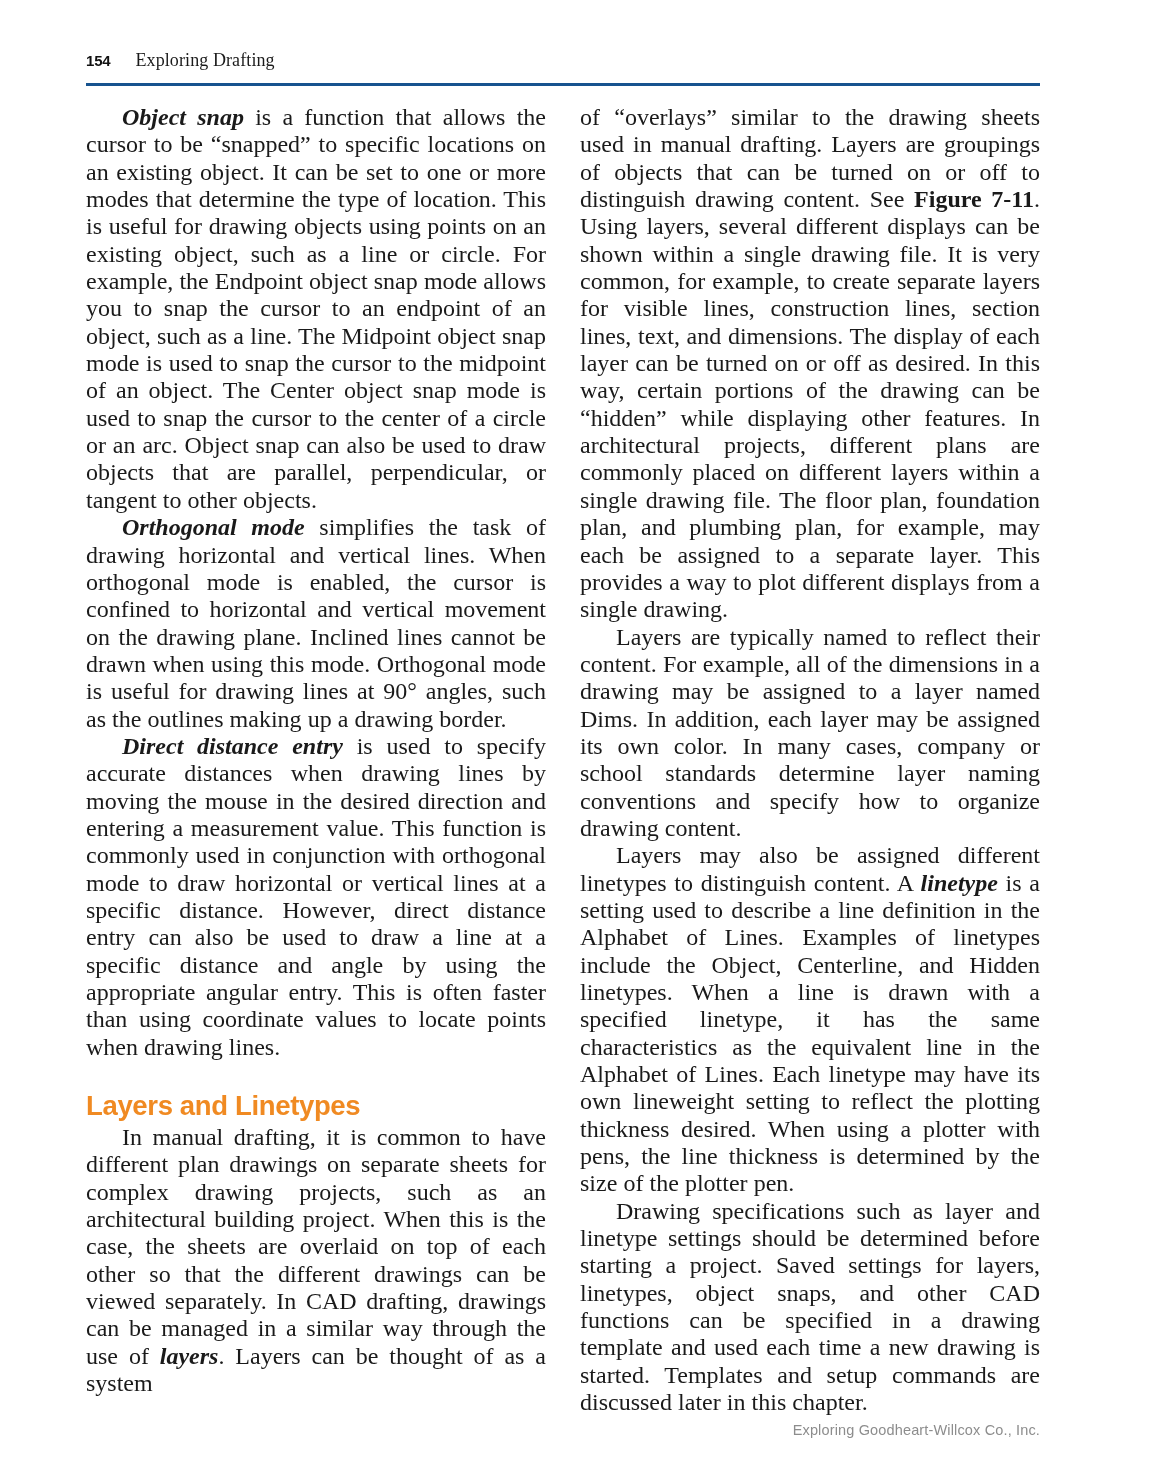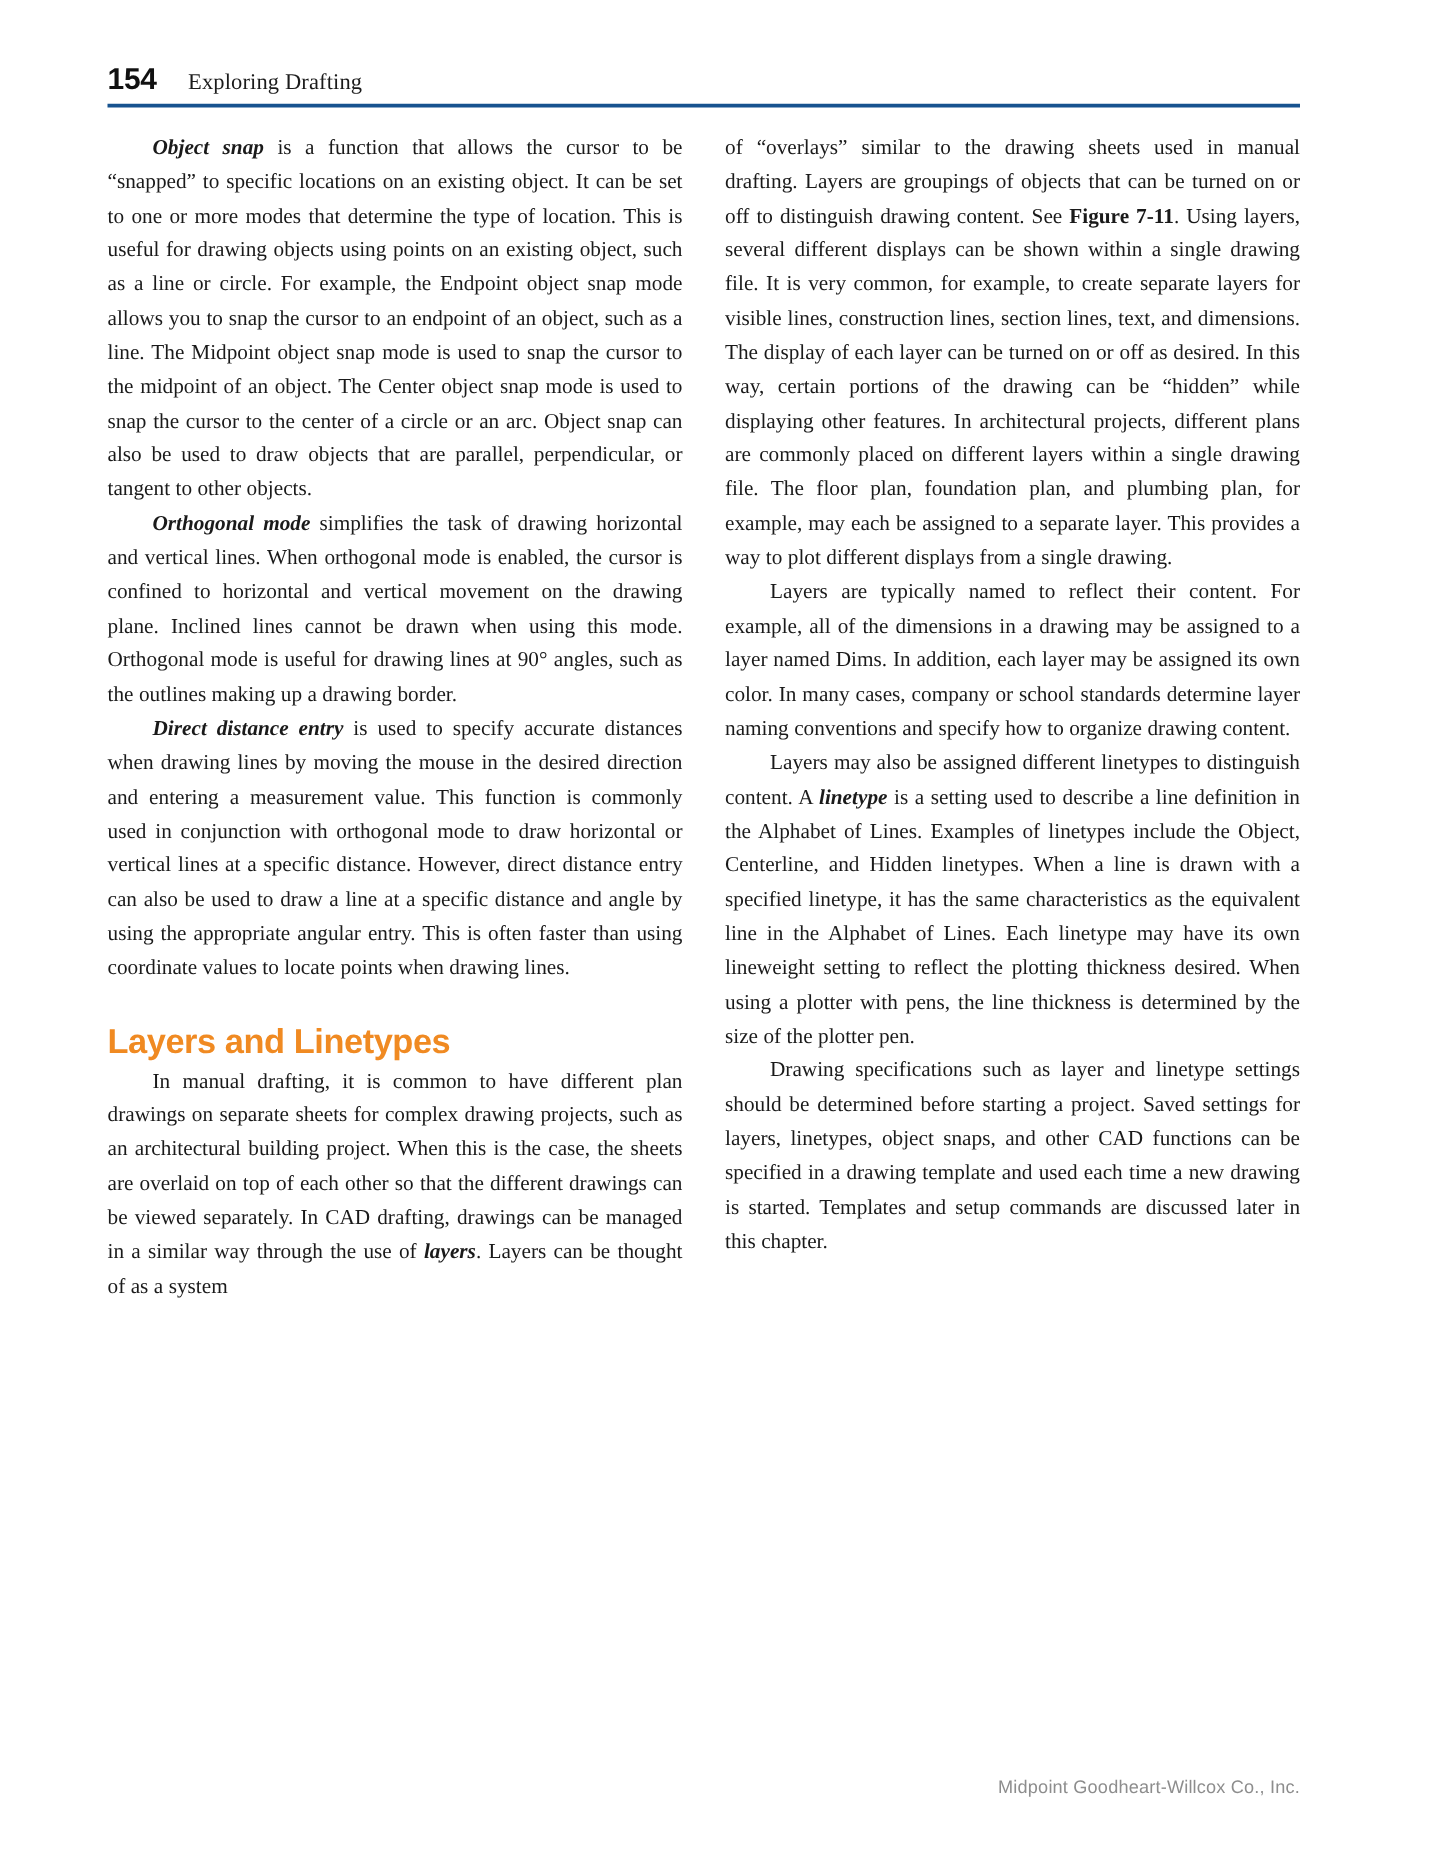--- a/index.html
+++ b/index.html
@@ -22,21 +22,21 @@
     position: absolute;
     left: 86px;
     top: 50px;
     width: 954px;
     display: flex;
     align-items: baseline;
   }
   .folio {
     font-family: "Liberation Sans", "DejaVu Sans", sans-serif;
     font-weight: bold;
-    font-size: 24px;
+    font-size: 15px;
     letter-spacing: -0.2px;
     color: #111111;
     margin-right: 25px;
   }
   .head-title {
     font-family: "Liberation Serif", "DejaVu Serif", serif;
     font-size: 18px;
     color: #1b1b1b;
     letter-spacing: 0.1px;
   }
@@ -57,21 +57,21 @@
     width: 954px;
     height: 1290px;
     display: flex;
     justify-content: space-between;
   }
   .col {
     width: 460px;
   }
   p.body {
     margin: 0;
-    font-size: 17px;
+    font-size: 24px;
     line-height: 27.35px;
     text-align: justify;
     text-indent: 36px;
     hyphens: none;
     word-spacing: 0.1px;
   }
   p.body.noindent {
     text-indent: 0;
   }
   .term {
@@ -138,15 +138,15 @@
       <p class="body">Layers are typically named to reflect their content. For example, all of the dimensions in a drawing may be assigned to a layer named Dims. In addition, each layer may be assigned its own color. In many cases, company or school standards determine layer naming conventions and specify how to organize drawing content.</p>
 
       <p class="body"><span>Layers may also be assigned different linetypes to distinguish content. A </span><span class="term">linetype</span><span> is a setting used to describe a line definition in the Alphabet of Lines. Examples of linetypes include the Object, Centerline, and Hidden linetypes. When a line is drawn with a specified linetype, it has the same characteristics as the equivalent line in the Alphabet of Lines. Each linetype may have its own lineweight setting to reflect the plotting thickness desired. When using a plotter with pens, the line thickness is determined by the size of the plotter pen.</span></p>
 
       <p class="body">Drawing specifications such as layer and linetype settings should be determined before starting a project. Saved settings for layers, linetypes, object snaps, and other CAD functions can be specified in a drawing template and used each time a new drawing is started. Templates and setup commands are discussed later in this chapter.</p>
 
     </div>
 
   </div>
 
-  <div class="footer-copyright">Midpoint Goodheart-Willcox Co., Inc.</div>
+  <div class="footer-copyright">Exploring Goodheart-Willcox Co., Inc.</div>
 
 </div>
 
 </body></html>

